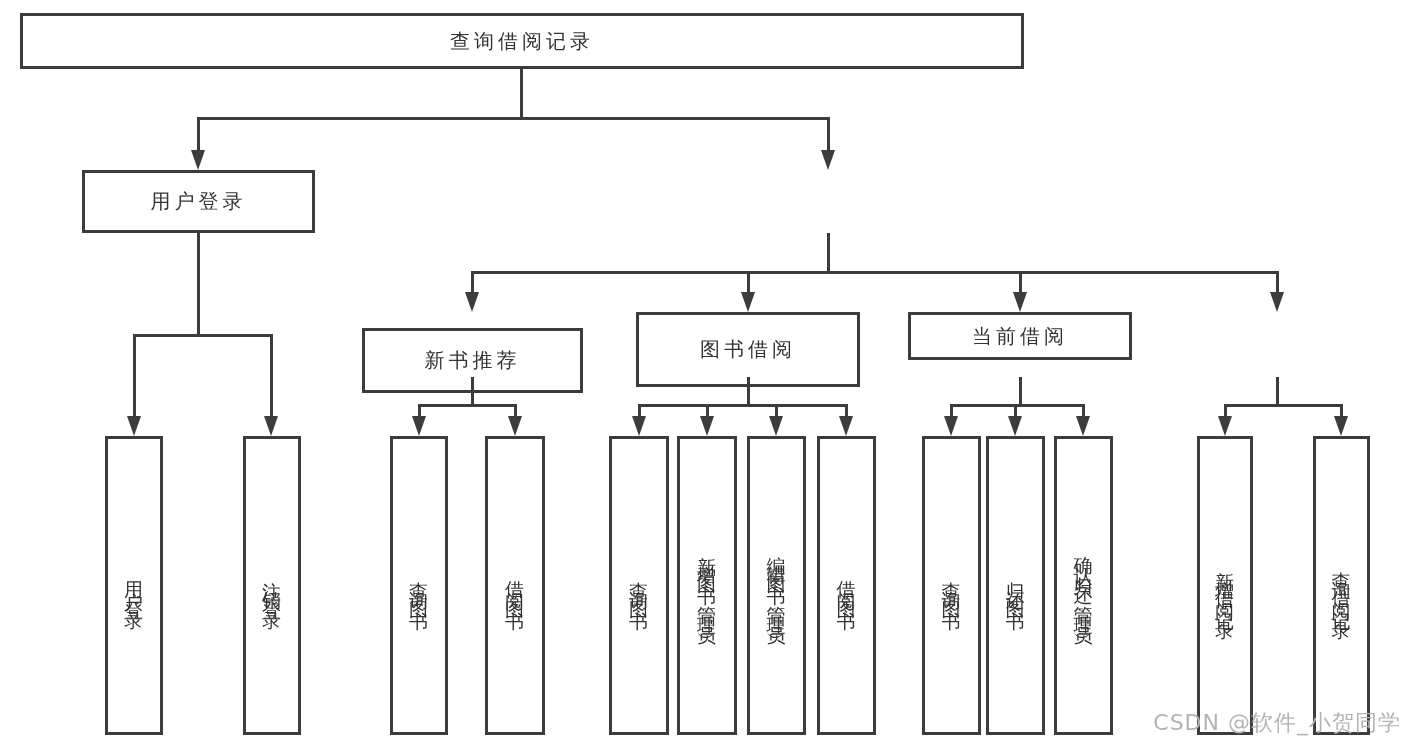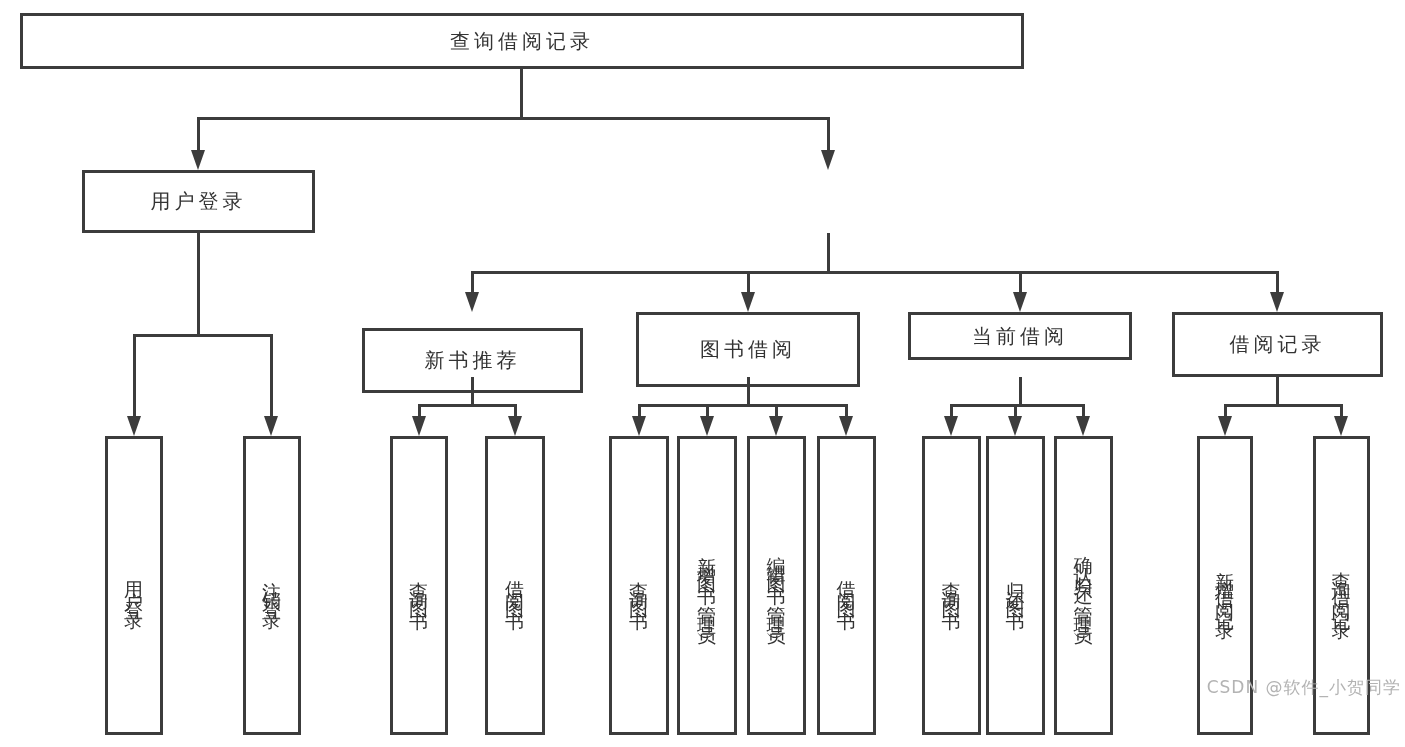--- a/index.html
+++ b/index.html
@@ -23,22 +23,22 @@
     white-space:normal;
   }
   .vl{position:absolute;width:3px;background:var(--line);}
   .hl{position:absolute;height:3px;background:var(--line);}
   .arr{
     position:absolute;width:0;height:0;
     border-left:7px solid transparent;border-right:7px solid transparent;
     border-top:20px solid var(--line);
   }
   .watermark{
-    position:absolute;right:4px;top:676px;
-    color:var(--watermark);font-size:17px;letter-spacing:1px;text-align:center;
+    position:absolute;right:4px;top:708px;
+    color:var(--watermark);font-size:22px;letter-spacing:1px;text-align:center;
   }
 </style>
 </head>
 <body>
 
 <div class="canvas">
 
   <div class="box" style="left:20px;top:13px;width:1004px;height:56px">查询借阅记录</div>
 
   <div class="vl" style="left:520px;top:69px;height:49px"></div>
@@ -64,21 +64,20 @@
   <div class="vl" style="left:747px;top:271px;height:23px"></div>
   <div class="arr" style="left:741px;top:292px"></div>
   <div class="vl" style="left:1019px;top:271px;height:23px"></div>
   <div class="arr" style="left:1013px;top:292px"></div>
   <div class="vl" style="left:1276px;top:271px;height:23px"></div>
   <div class="arr" style="left:1270px;top:292px"></div>
 
   <div class="box" style="left:362px;top:328px;width:221px;height:65px">新书推荐</div>
   <div class="box" style="left:636px;top:312px;width:224px;height:75px">图书借阅</div>
   <div class="box" style="left:908px;top:312px;width:224px;height:48px">当前借阅</div>
-  <div class="box" style="left:1172px;top:312px;width:211px;height:65px">借阅记录</div>
 
   <div class="vl" style="left:471px;top:377px;height:30px"></div>
   <div class="hl" style="left:418px;top:404px;width:99px"></div>
   <div class="vl" style="left:418px;top:404px;height:14px"></div>
   <div class="arr" style="left:412px;top:416px"></div>
   <div class="vl" style="left:514px;top:404px;height:14px"></div>
   <div class="arr" style="left:508px;top:416px"></div>
 
   <div class="vl" style="left:747px;top:377px;height:30px"></div>
   <div class="hl" style="left:638px;top:404px;width:210px"></div>

